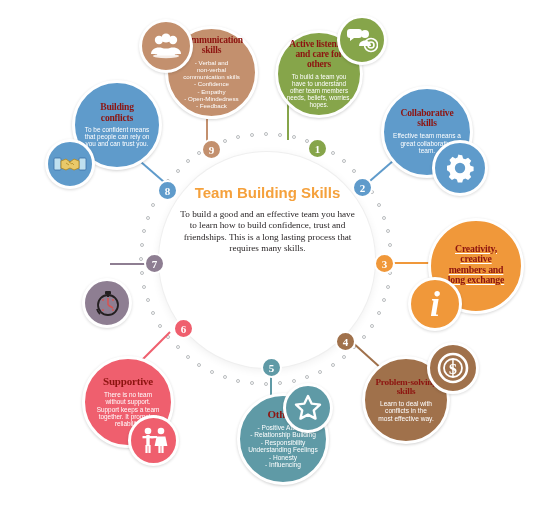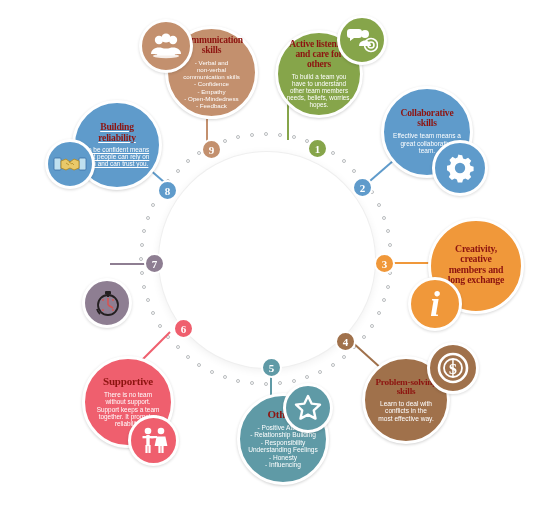--- a/index.html
+++ b/index.html
@@ -283,21 +283,21 @@
       <div>team.</div>
     </div>
   </div>
   <div class="marker" style="left:352px;top:177px;background:#5f9bcb;">
     <span>2</span>
   </div>
 
   <div class="icon-circle" style="left:408px;top:277px;width:54px;height:54px;background:#f0983a;">
     <span style="font-family:'Liberation Serif',serif;font-style:italic;font-weight:bold;font-size:36px;color:#fff;line-height:1;">i</span>
   </div>
-  <div class="bubble" style="left:428px;top:218px;width:96px;height:96px;background:#f0983a;">
+  <div class="bubble" style="left:428px;top:218px;width:96px;height:96px;background:#f0983a;text-decoration:underline;">
     <div class="b-title" style="font-size:9.8px;">
       <div>Creativity,</div>
       <div>creative</div>
       <div>members and</div>
       <div>long exchange</div>
     </div>
   </div>
   <div class="marker" style="left:374px;top:253px;background:#f0983a;">
     <span>3</span>
   </div>
@@ -396,30 +396,34 @@
   </div>
 
   <div class="icon-circle" style="left:45px;top:139px;width:50px;height:50px;background:#5f9bcb;">
     <svg width="34" height="22" viewBox="0 0 34 22">
       <rect x="1" y="5" width="7" height="12" rx="1" fill="#bfe0ef" stroke="#3b6ea5" stroke-width="0.8"></rect>
       <rect x="26" y="5" width="7" height="12" rx="1" fill="#bfe0ef" stroke="#3b6ea5" stroke-width="0.8"></rect>
       <path d="M8 8 l5-2 4 3 4-3 5 2 v7 l-5 2 -4-2 -4 2 -5-2z" fill="#e9c96a" stroke="#b08a28" stroke-width="0.9"></path>
       <path d="M13 10 l3 2 M16 9 l3 2 M19 10 l2 2" stroke="#b08a28" stroke-width="0.8"></path>
     </svg>
   </div>
-  <div class="bubble" style="left:72px;top:100px;width:90px;height:90px;background:#5f9bcb;text-decoration:underline;">
+  <div class="bubble" style="left:72px;top:80px;width:90px;height:90px;background:#5f9bcb;">
     <div class="b-title" style="font-size:9.6px;">
       <div>Building</div>
-      <div>reliability</div>
+      <div>conflicts</div>
     </div>
     <div class="b-body" style="font-size:6.4px;">
       <div>To be confident means</div>
       <div>that people can rely on</div>
       <div>you and can trust you.</div>
     </div>
   </div>
   <div class="marker" style="left:157px;top:180px;background:#5f9bcb;">
     <span>8</span>
   </div>
 
+  <div id="center-content">
+    <div id="center-title">Team Building Skills</div>
+    <div id="center-desc">To build a good and an effective team you have to learn how to build confidence, trust and friendships. This is a long lasting process that requires many skills.</div>
+  </div>
 
 
 </div>
 
 </body></html>

